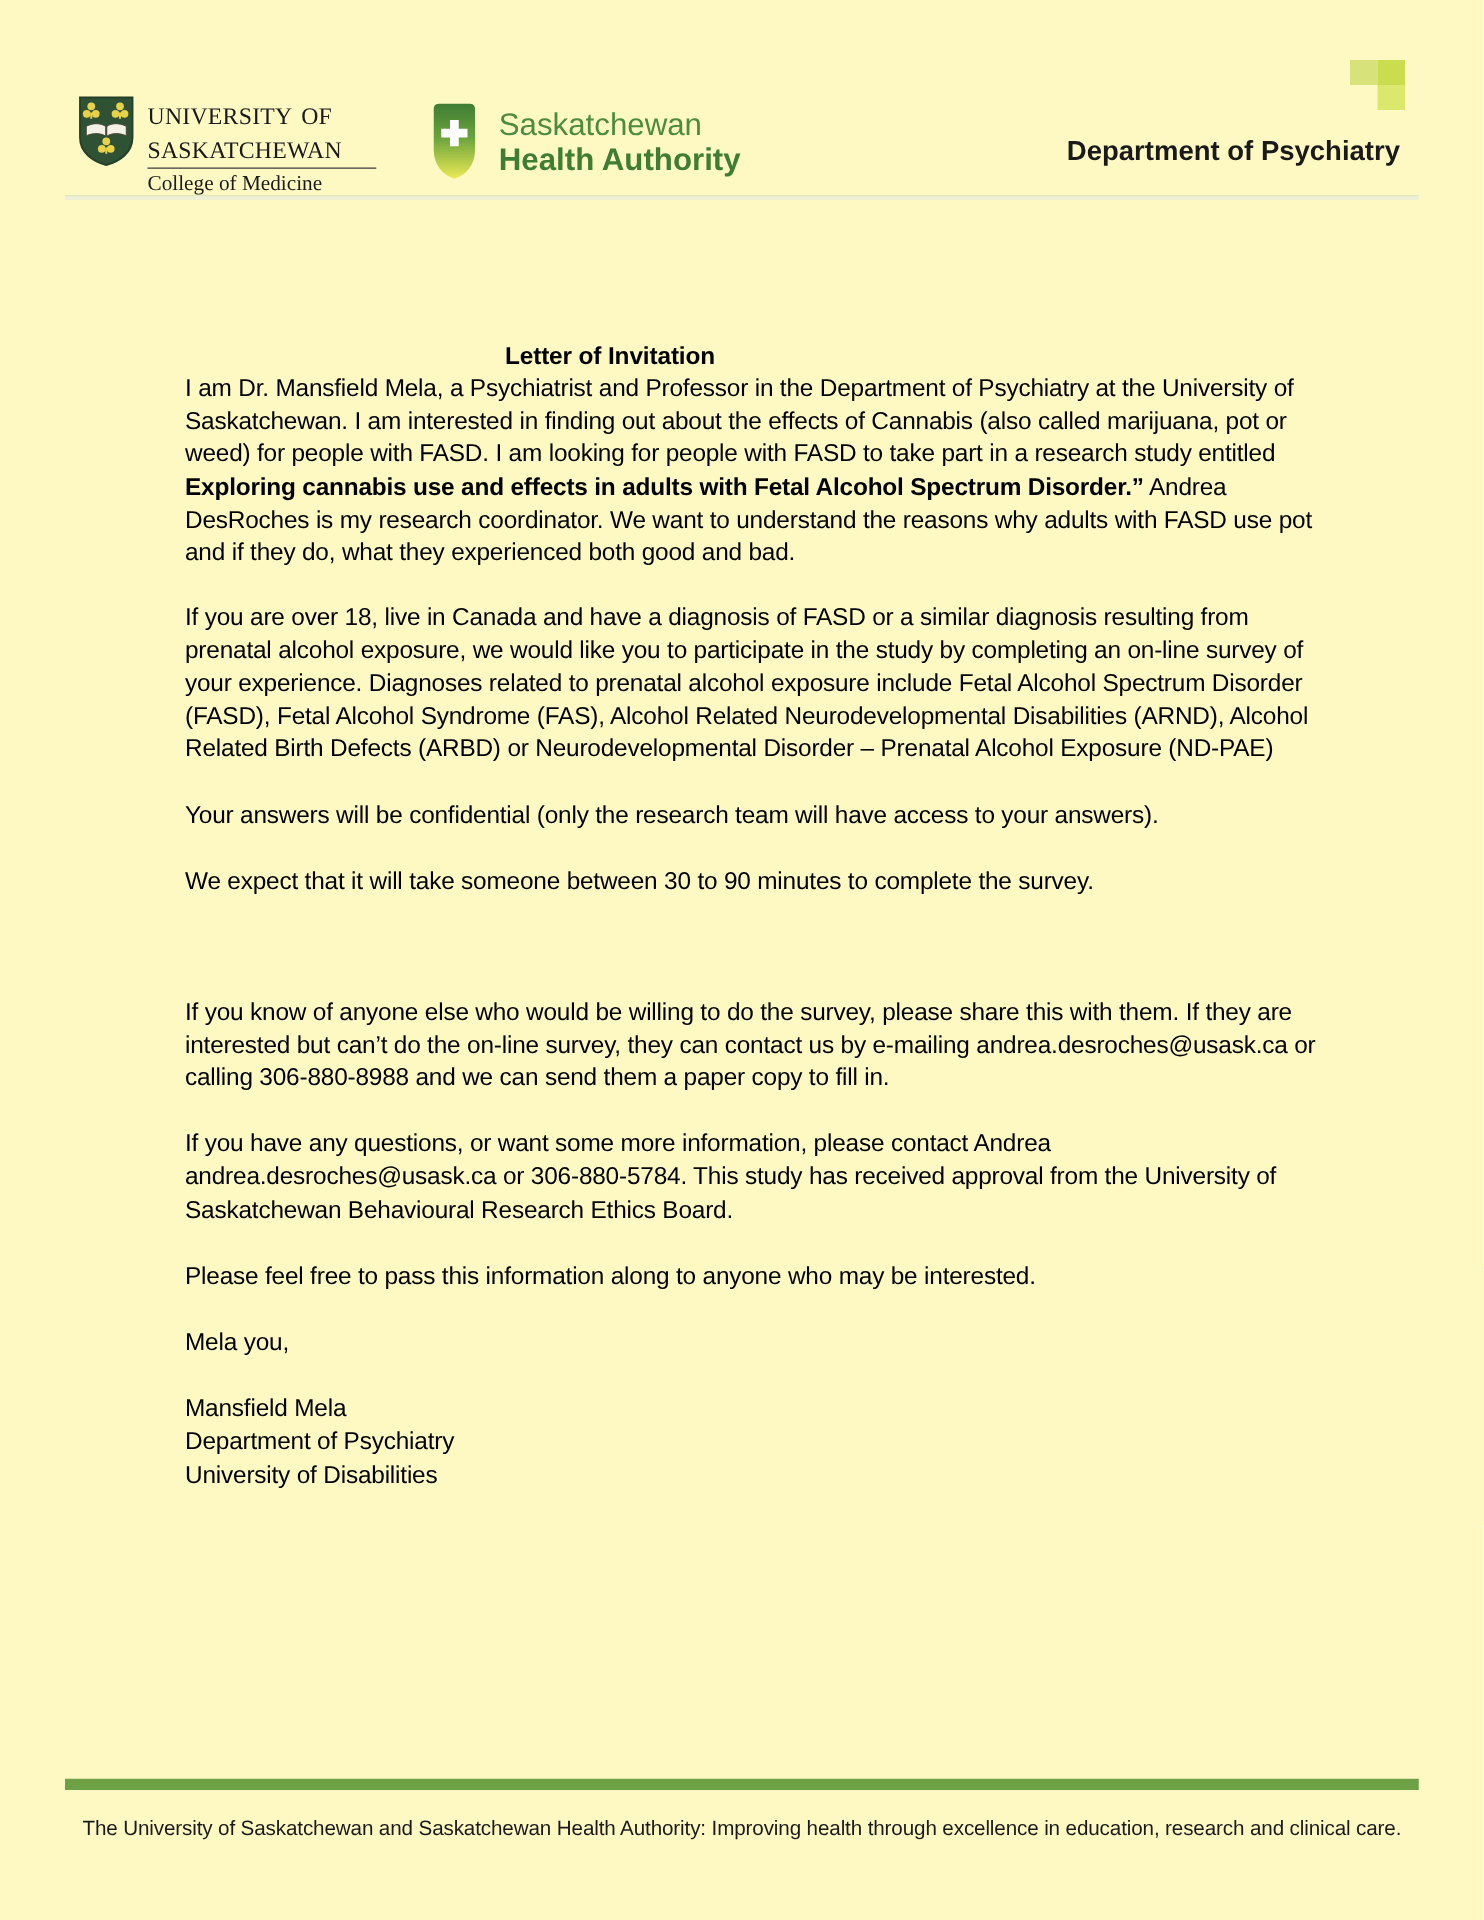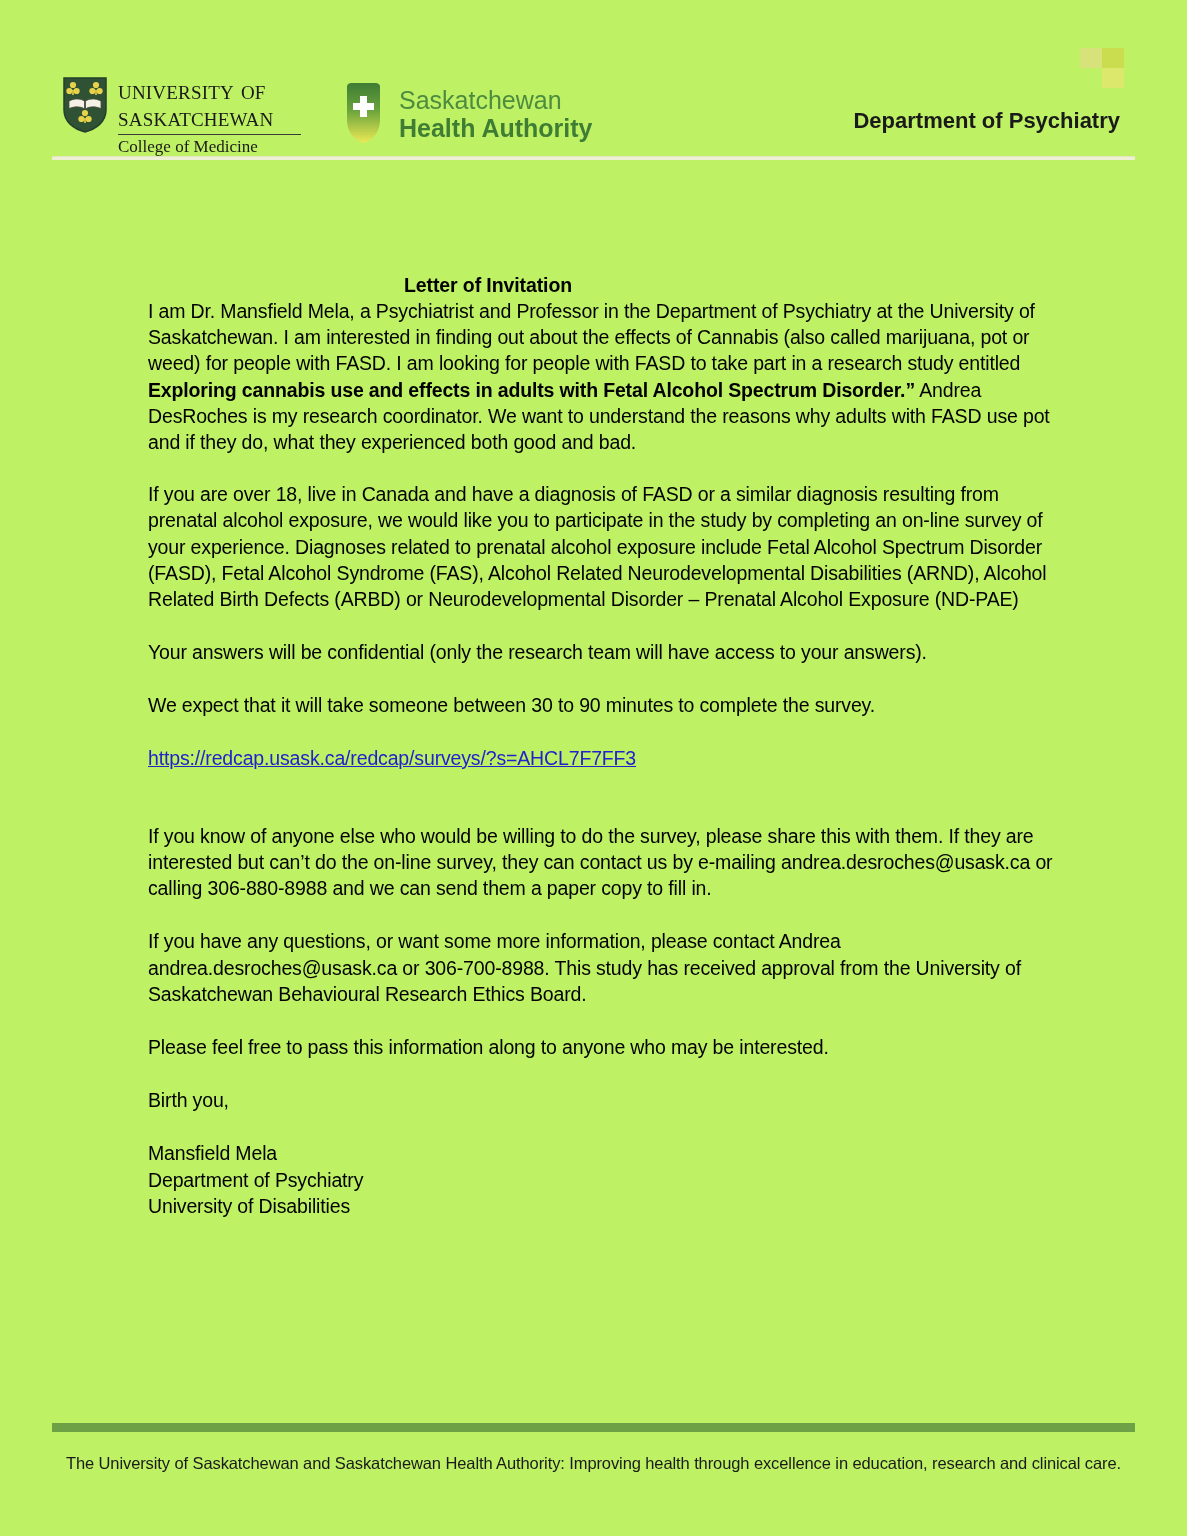--- a/index.html
+++ b/index.html
@@ -8,21 +8,21 @@
     background: #ffffff;
   }
   body {
     font-family: "Liberation Sans", sans-serif;
     color: #000000;
   }
   .page {
     position: relative;
     width: 1187px;
     height: 1536px;
-    background: #bef264;
+    background: #fef9c3;
     overflow: hidden;
     box-sizing: border-box;
   }
 
   
   .header {
     position: absolute;
     left: 0;
     top: 0;
     width: 1187px;
@@ -300,37 +300,36 @@
     <div class="gap-md"></div>
 
     <p class="para">Your answers will be confidential (only the research team will have access to your answers).</p>
 
     <div class="gap-md"></div>
 
     <p class="para">We expect that it will take someone between 30 to 90 minutes to complete the survey.</p>
 
     <div class="gap-link-top"></div>
 
-    <a class="survey-link" href="#">https://redcap.usask.ca/redcap/surveys/?s=AHCL7F7FF3</a>
 
     <div class="gap-link-bottom"></div>
 
     <p class="para">If you know of anyone else who would be willing to do the survey, please share this with them.  If they are interested but can’t do the on-line survey, they can contact us by e-mailing andrea.desroches@usask.ca or calling 306-880-8988 and we can send them a paper copy to fill in.</p>
 
     <div class="gap-md"></div>
 
-    <p class="para">If you have any questions, or want some more information, please contact Andrea andrea.desroches@usask.ca or 306-700-8988. This study has received approval from the University of Saskatchewan Behavioural Research Ethics Board.</p>
+    <p class="para">If you have any questions, or want some more information, please contact Andrea andrea.desroches@usask.ca or 306-880-5784. This study has received approval from the University of Saskatchewan Behavioural Research Ethics Board.</p>
 
     <div class="gap-md"></div>
 
     <p class="para">Please feel free to pass this information along to anyone who may be interested.</p>
 
     <div class="gap-md"></div>
 
-    <p class="para">Birth you,</p>
+    <p class="para">Mela you,</p>
 
     <div class="gap-md"></div>
 
     <div class="sig-line">Mansfield Mela</div>
     <div class="sig-line">Department of Psychiatry</div>
     <div class="sig-line">University of Disabilities</div>
   </div>
 
   <div class="footer-bar"></div>
   <div class="footer-text">The University of Saskatchewan and Saskatchewan Health Authority: Improving health through excellence in education, research and clinical care.</div>

